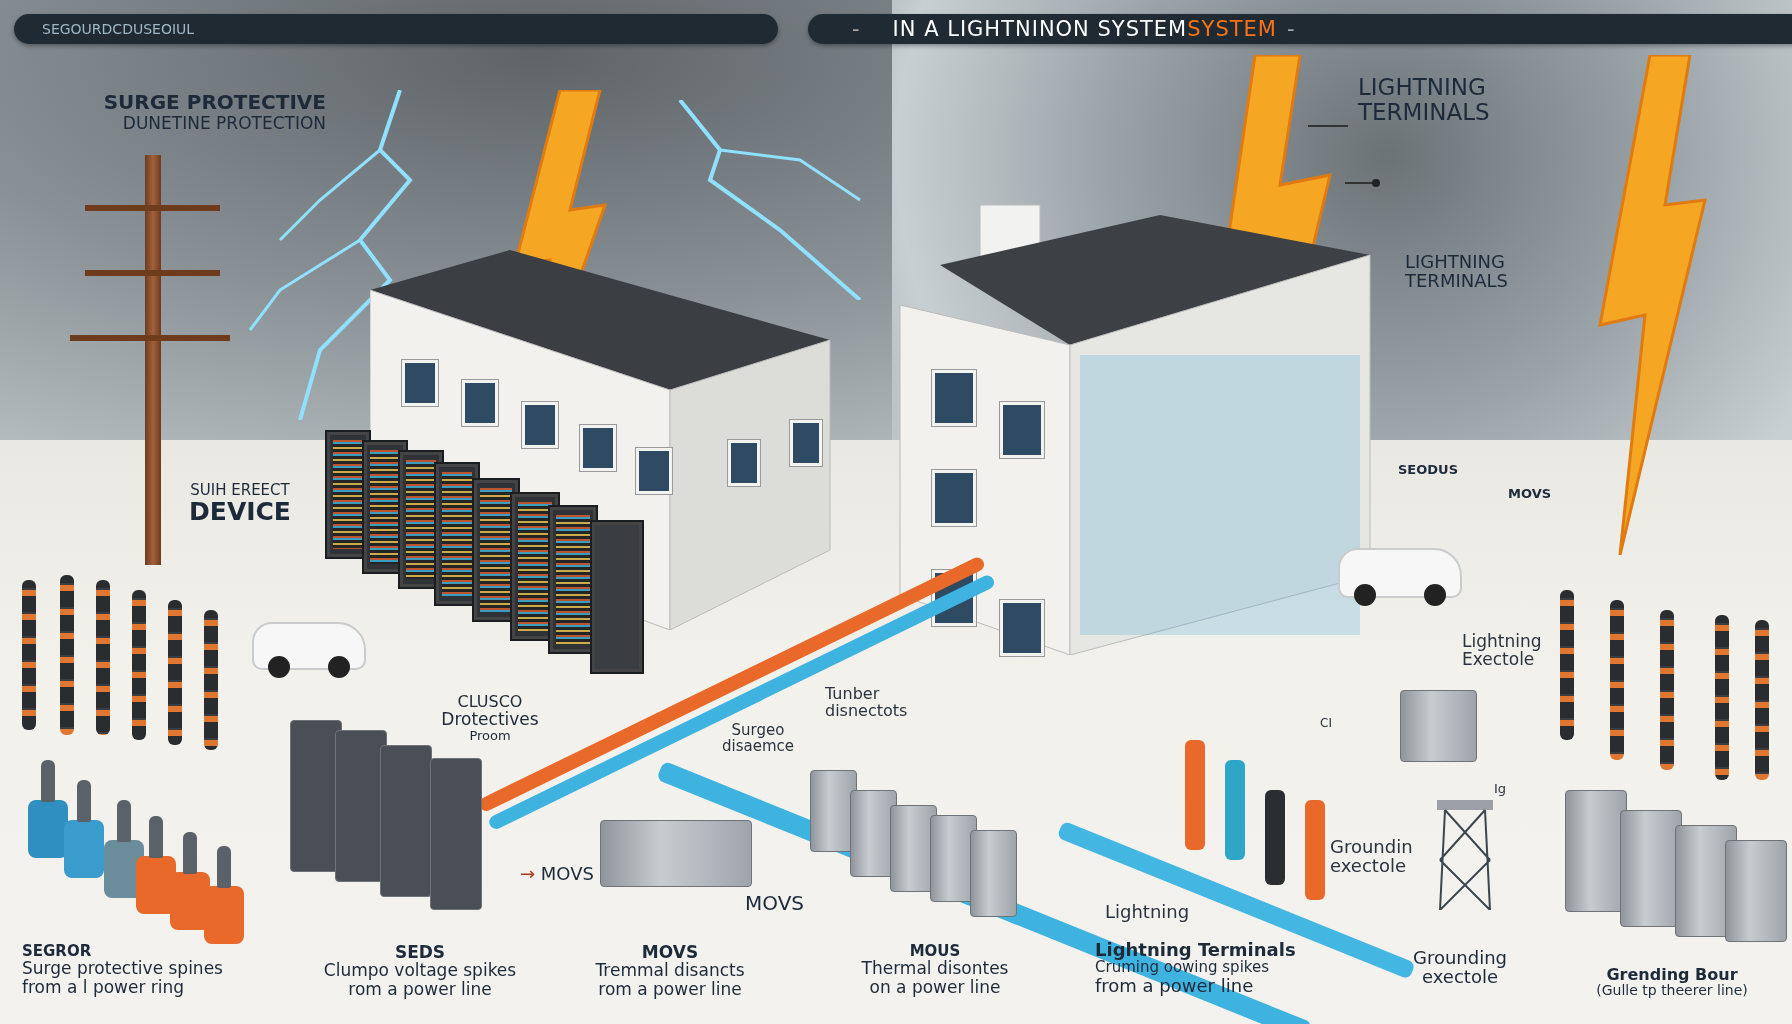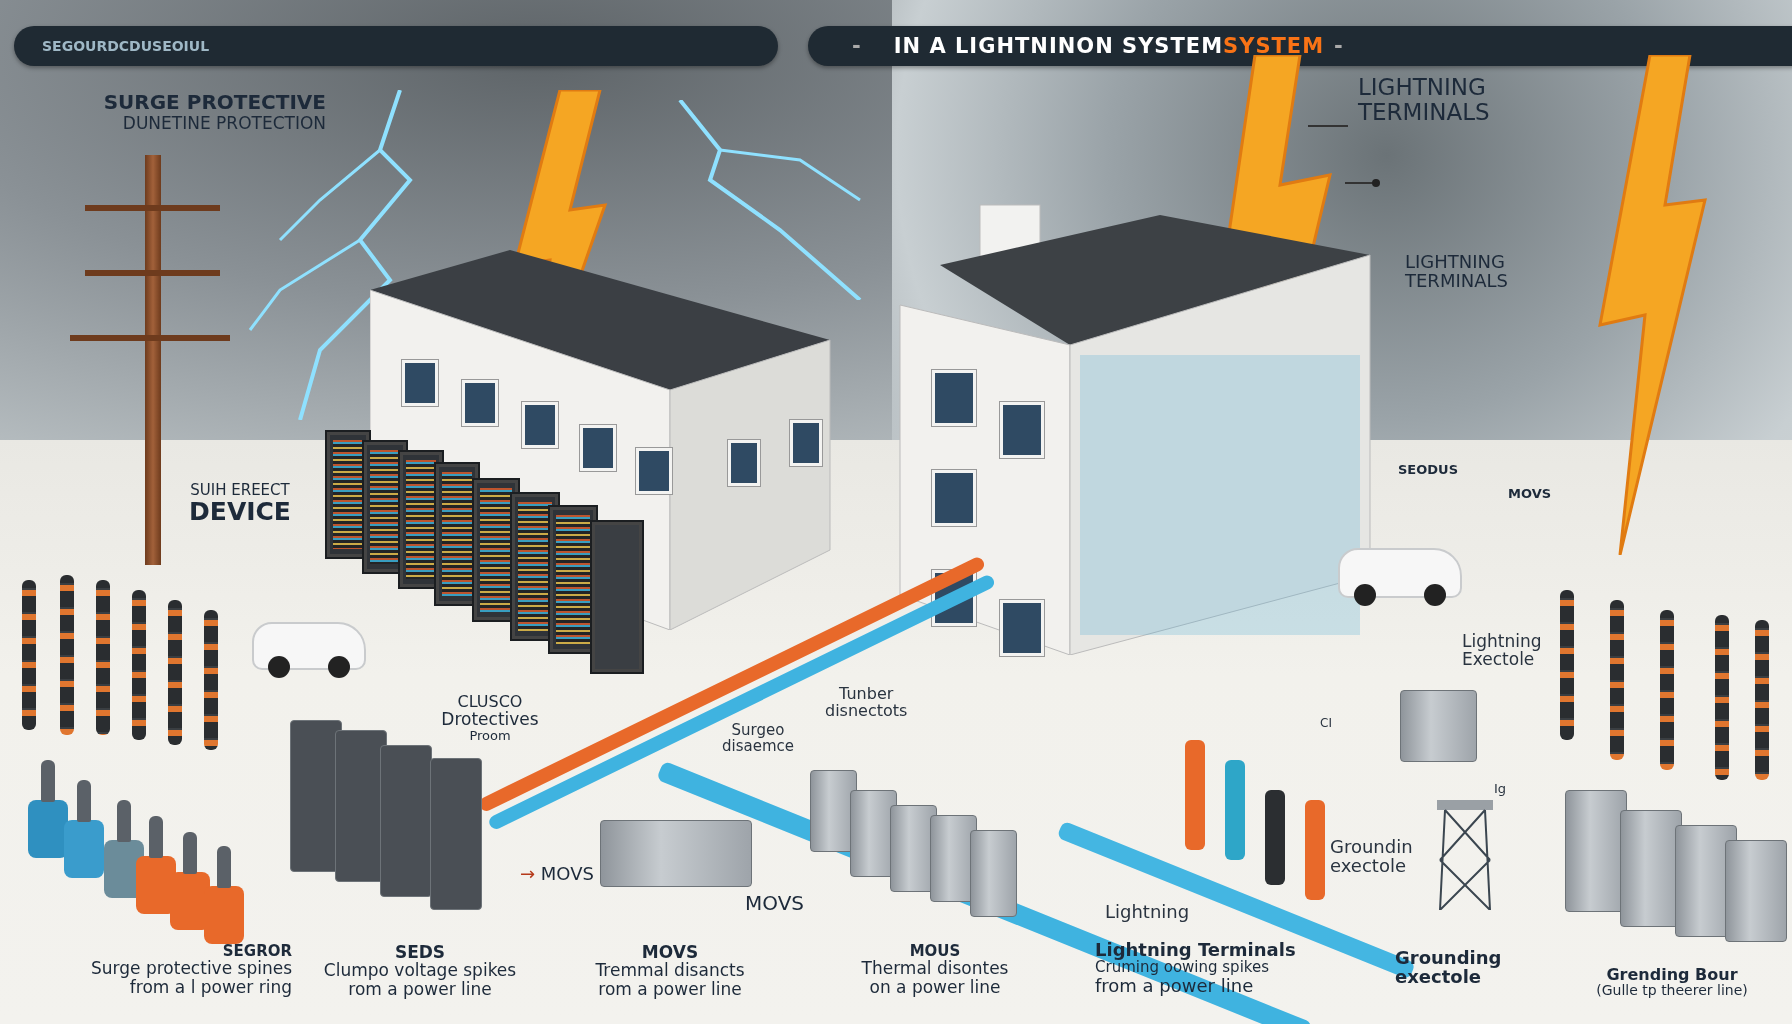--- a/index.html
+++ b/index.html
@@ -14,23 +14,23 @@
   }
   .sky-right {
     position: absolute; right: 0; top: 0; width: 900px; height: 620px;
     background: radial-gradient(ellipse at 55% 25%, #6b7377 0%, #9aa3a8 40%, #c8cfd2 70%, rgba(230,232,230,0) 100%);
   }
   .ground {
     position: absolute; left: 0; top: 440px; width: 1792px; height: 584px;
     background: linear-gradient(#e9e8e3, #f2f1ec 40%, #f3f2ee);
   }
   .banner {
-    position: absolute; top: 26px; height: 40px; border-radius: 22px;
+    position: absolute; top: 14px; height: 30px; border-radius: 22px;
     background: #1f2a33; color: #fff; display: flex; align-items: center;
-    font-weight: bold; letter-spacing: 1px; box-shadow: 0 2px 4px rgba(0,0,0,.35);
+    font-weight: normal; letter-spacing: 1px; box-shadow: 0 2px 4px rgba(0,0,0,.35);
     white-space: nowrap;
   }
   .banner-left { left: 14px; width: 736px; padding-left: 28px; font-size: 22px; }
   .banner-left .pre { font-size: 14px; color: #9fb8c6; margin-right: 10px; letter-spacing: 0; }
   .banner-right { left: 808px; width: 968px; padding-left: 34px; font-size: 21px; }
   .banner-right .accent { color: #f97316; }
   .banner-right .dash { color: #aaa; margin: 0 10px; }
 
   .label { position: absolute; color: #1d2a3a; font-weight: bold; white-space: nowrap; line-height: 1.08; }
   .label.caps { text-transform: uppercase; }
@@ -229,41 +229,41 @@
 <div class="label" style="left:1508px;top:487px;font-size:13px">MOVS</div>
 <div class="label" style="left:420px;top:693px;font-size:16px;text-align:center;width:140px;font-weight:normal">
   <div>CLUSCO</div>
   <div style="font-size:17px">Drotectives</div>
   <div style="font-size:13px">Proom</div>
 </div>
 <div class="label light" style="left:722px;top:722px;font-size:15px;text-align:center">
   <div>Surgeo</div>
   <div>disaemce</div>
 </div>
-<div class="label light" style="left:825px;top:685px;font-size:16px;text-align:center">
+<div class="label light" style="left:825px;top:685px;font-size:16px;">
   <div>Tunber</div>
   <div>disnectots</div>
 </div>
 <div class="label light" style="left:1462px;top:632px;font-size:17px">
   <div>Lightning</div>
   <div>Exectole</div>
 </div>
 <div class="label light" style="left:1320px;top:717px;font-size:12px">CI</div>
 <div class="label light" style="left:1494px;top:782px;font-size:13px">Ig</div>
 <div class="label" style="left:520px;top:864px;font-size:18px;font-weight:normal">
   <span style="color:#b53a1a">→ </span><span>MOVS</span>
 </div>
 <div class="label" style="left:745px;top:893px;font-size:20px;font-weight:normal">MOVS</div>
 <div class="label light" style="left:1105px;top:902px;font-size:18px">Lightning</div>
 <div class="label light" style="left:1330px;top:837px;font-size:18px">
   <div>Groundin</div>
   <div>exectole</div>
 </div>
 
-<div class="label" style="left:22px;top:943px;width:270px;text-align:right;font-size:17px">
+<div class="label" style="left:22px;top:943px;width:270px;text-align:left;font-size:17px">
   <div style="font-size:15px">SEGROR</div>
   <div style="font-weight:normal">Surge protective spines</div>
   <div style="font-weight:normal">from a l power ring</div>
 </div>
 <div class="label" style="left:285px;top:943px;width:270px;text-align:center;font-size:17px">
   <div>SEDS</div>
   <div style="font-weight:normal">Clumpo voltage spikes</div>
   <div style="font-weight:normal">rom a power line</div>
 </div>
 <div class="label" style="left:560px;top:943px;width:220px;text-align:center;font-size:17px">
@@ -274,20 +274,20 @@
 <div class="label" style="left:820px;top:943px;width:230px;text-align:center;font-size:17px">
   <div style="font-size:15px">MOUS</div>
   <div style="font-weight:normal">Thermal disontes</div>
   <div style="font-weight:normal">on a power line</div>
 </div>
 <div class="label" style="left:1095px;top:940px;font-size:18px">
   <div>Lightning Terminals</div>
   <div style="font-weight:normal;font-size:15px">Cruming oowing spikes</div>
   <div style="font-weight:normal">from a power line</div>
 </div>
-<div class="label" style="left:1395px;top:948px;width:130px;font-size:18px;font-weight:bold">
+<div class="label" style="left:1395px;top:948px;width:130px;text-align:center;font-size:18px;font-weight:normal">
   <div>Grounding</div>
   <div>exectole</div>
 </div>
 <div class="label" style="left:1562px;top:966px;width:220px;text-align:center;font-size:16px">
   <div>Grending Bour</div>
   <div style="font-weight:normal;font-size:14px">(Gulle tp theerer line)</div>
 </div>
 
 </body></html>

